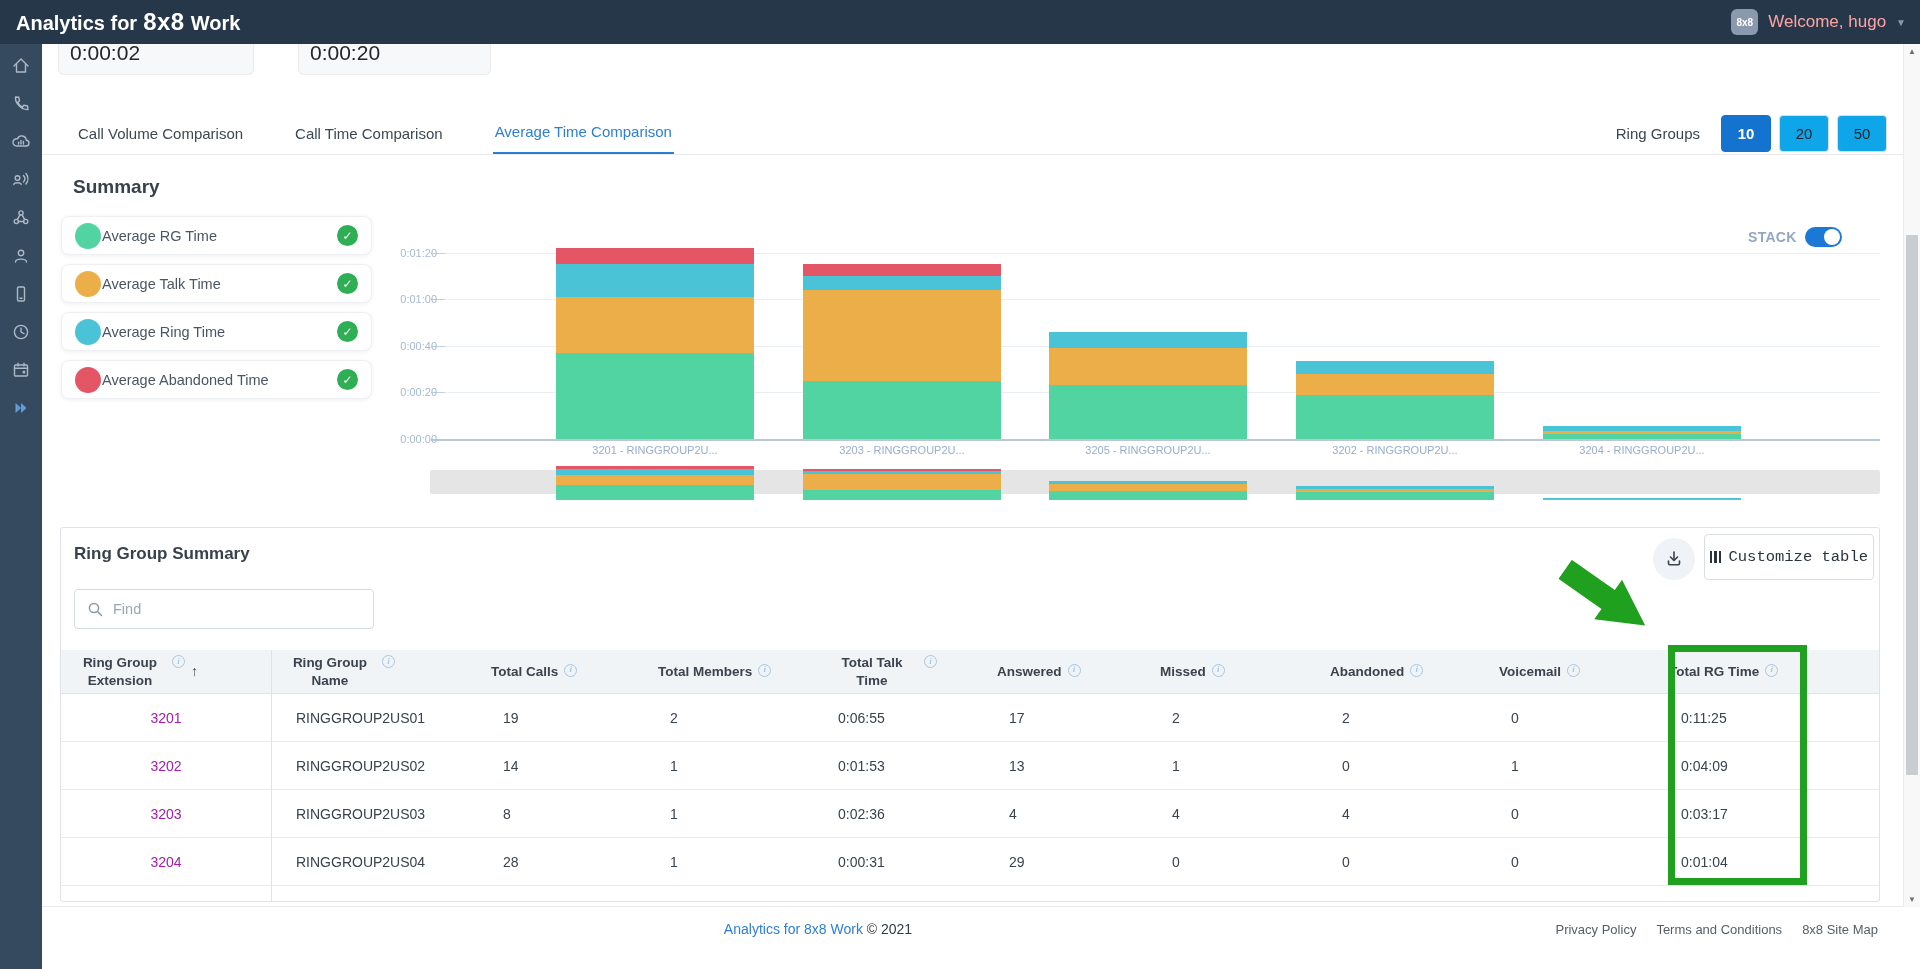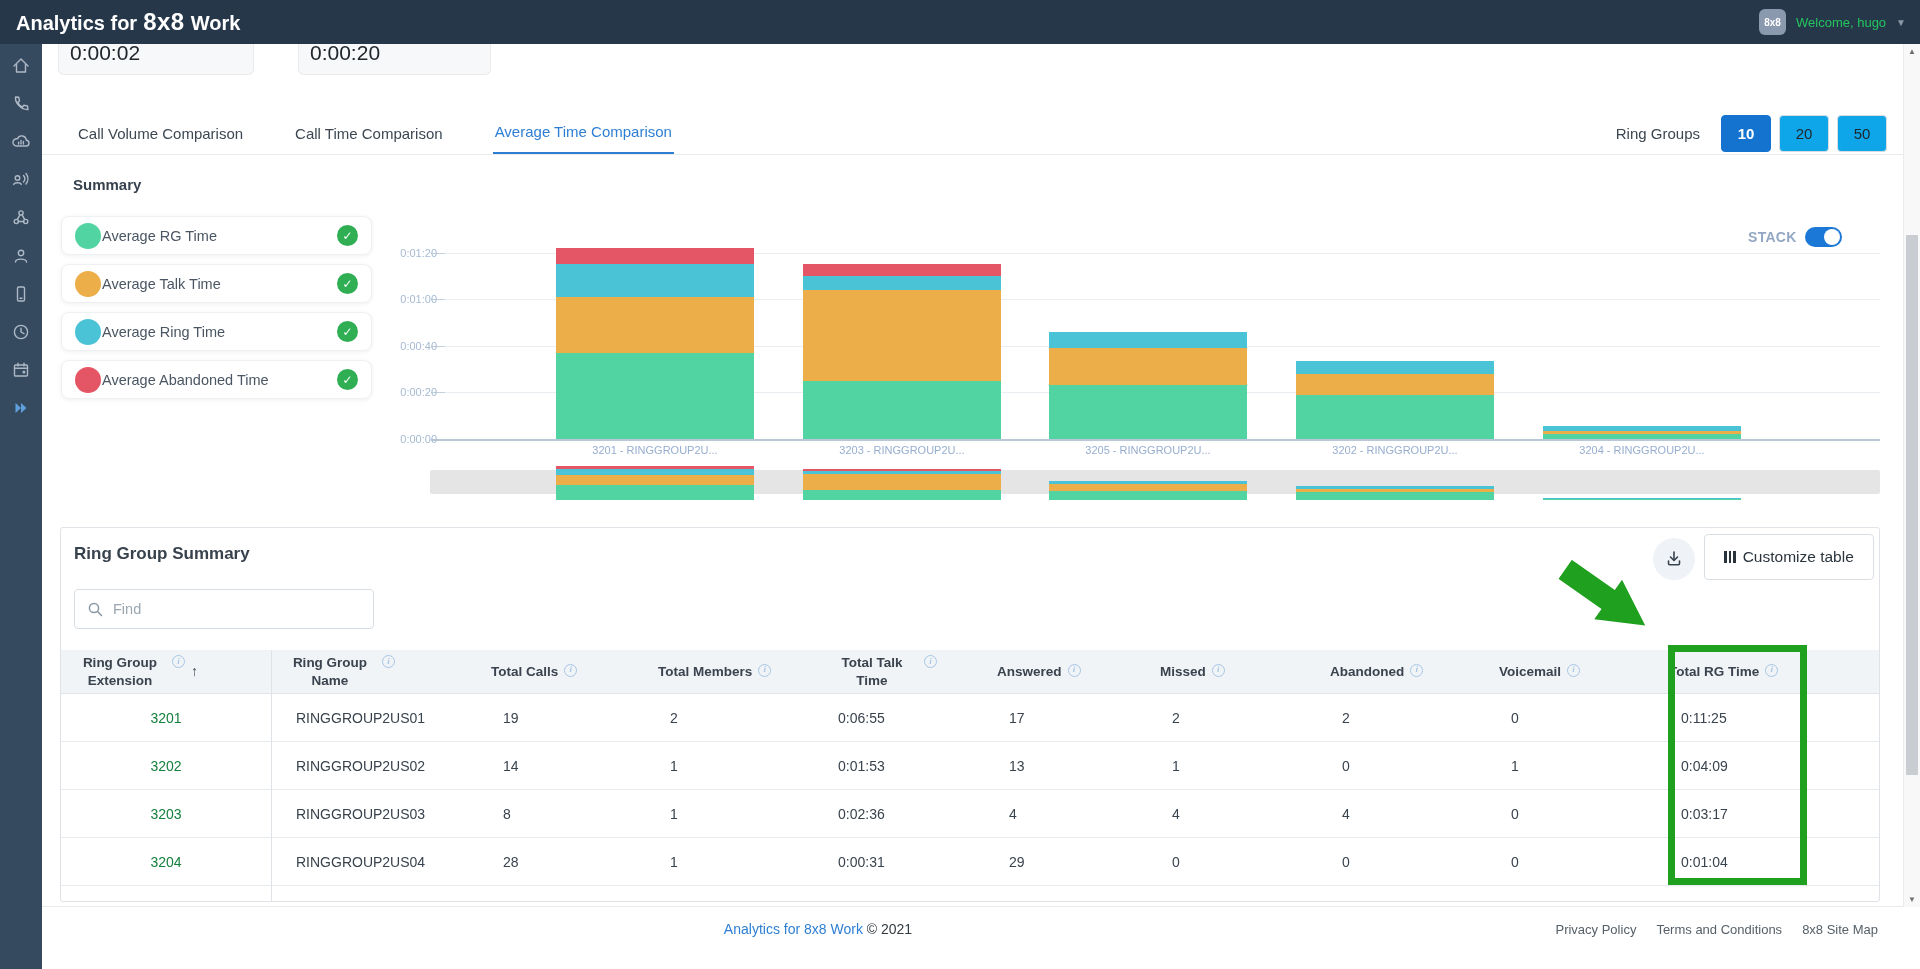--- a/index.html
+++ b/index.html
@@ -6,21 +6,21 @@
   body { background:#fff; font-family:"Liberation Sans","DejaVu Sans",sans-serif; }
   .screen { position:relative; width:1920px; height:969px; overflow:hidden; background:#fff; }
 
   
   .topbar { position:absolute; left:0; top:0; width:1920px; height:44px; background:#27374a; display:flex; align-items:center; justify-content:space-between; padding:0 14px 0 16px; z-index:30; }
   .app-title { color:#fff; font-size:20px; display:flex; align-items:baseline; gap:6px; }
   .app-title .brand { font-weight:bold; font-size:24px; letter-spacing:.5px; }
   .app-title .t { font-weight:600; }
   .topbar-right { display:flex; align-items:center; gap:10px; }
   .badge8x8 { width:27px; height:26px; background:#8a99ad; border-radius:6px; color:#fff; font-weight:bold; font-size:10px; display:flex; align-items:center; justify-content:center; }
-  .welcome { color:#22c55e; font-size:13px; }
+  .welcome { color:#fca5a5; font-size:17px; }
   .caret { color:#8b98a6; font-size:10px; }
 
   
   .sidebar { position:absolute; left:0; top:44px; width:42px; height:925px; background:#364a5f; z-index:25; display:flex; flex-direction:column; align-items:center; padding-top:10px; gap:15px; }
   .side-ic { width:24px; height:23px; display:flex; align-items:center; justify-content:center; }
   .side-ic svg { stroke:#aeb9c7; fill:none; stroke-width:1.4; stroke-linecap:round; stroke-linejoin:round; }
   .side-ic.expand svg { stroke:none; fill:#5f9fdc; }
 
   
   .kpi { position:absolute; top:44px; height:31px; background:#f7f8f9; border:1px solid #ebebeb; border-top:none; border-radius:0 0 6px 6px; padding:0 0 0 11px; font-size:21px; color:#20262d; overflow:hidden; }
@@ -33,21 +33,21 @@
   .tabsrow .divider { position:absolute; left:0; bottom:0; width:100%; height:1px; background:#e8ebee; }
   .tabs { position:absolute; left:34px; top:0; height:44px; display:flex; gap:48px; }
   .tab { height:44px; display:flex; align-items:center; font-size:15px; color:#3d4752; cursor:pointer; padding:0 2px; }
   .tab.active { color:#2e7fd4; border-bottom:3px solid #2e7fd4; }
   .rg-switch { position:absolute; right:16px; top:4px; display:flex; align-items:center; gap:9px; }
   .rg-label { font-size:15px; color:#3c4650; margin-right:4px; }
   .rg-btn { width:50px; height:37px; border:1px solid #d8dde2; border-radius:4px; background:#0ea5e9; color:#21272e; font-size:15px; display:flex; align-items:center; justify-content:center; cursor:pointer; }
   .rg-btn.sel { background:#1373cf; border-color:#1373cf; color:#fff; font-weight:bold; }
 
   
-  .summary-title { position:absolute; left:73px; top:176px; font-size:15px; color:#37424e; font-weight:600; }
+  .summary-title { position:absolute; left:73px; top:176px; font-size:19px; color:#37424e; font-weight:600; }
   .legend { position:absolute; left:61px; top:216px; width:311px; display:flex; flex-direction:column; gap:9px; }
   .leg-card { height:39px; background:#fff; border:1px solid #eef0f3; border-radius:8px; box-shadow:0 1px 4px rgba(40,55,70,.08); display:flex; align-items:center; padding:0 13px; gap:1px; }
   .leg-dot { width:26px; height:26px; border-radius:50%; flex:0 0 auto; }
   .leg-label { font-size:14.5px; color:#4a5663; flex:1; }
   .leg-check { width:21px; height:21px; border-radius:50%; background:#2fae53; color:#fff; font-size:12px; display:flex; align-items:center; justify-content:center; }
 
   
   .chart { position:absolute; left:385px; top:230px; width:1495px; height:280px; }
   .gridline { position:absolute; height:1px; background:#e9eef3; left:60px; width:1435px; }
   .tickstub { position:absolute; height:1px; background:#c3cfdd; left:46px; width:14px; }
@@ -63,33 +63,33 @@
   .navstrip { position:absolute; left:45px; top:240px; width:1450px; height:24px; background:#e5e5e5; border-radius:2px; }
   .navbar { position:absolute; width:198px; bottom:10px; display:flex; flex-direction:column-reverse; }
 
   
   .panel { position:absolute; left:60px; top:527px; width:1820px; height:375px; border:1px solid #dfe3e7; border-radius:3px; background:#fff; overflow:hidden; }
   .panel-title { position:absolute; left:13px; top:16px; font-size:17px; color:#38424d; font-weight:600; }
   .find { position:absolute; left:13px; top:61px; width:300px; height:40px; border:1px solid #d6dde3; border-radius:4px; display:flex; align-items:center; gap:9px; padding:0 12px; background:#fff; }
   .find input { border:none; outline:none; font-size:14.5px; color:#0f766e; width:230px; font-family:inherit; }
   .find input::placeholder { color:#9aa7b2; }
   .dl-btn { position:absolute; left:1592px; top:10px; width:42px; height:42px; border-radius:50%; background:#eff2f6; display:flex; align-items:center; justify-content:center; cursor:pointer; }
-  .cust-btn { position:absolute; left:1643px; top:6px; width:170px; height:46px; border:1px solid #d9dee3; border-radius:4px; background:#fff; display:flex; align-items:center; justify-content:center; gap:7px; font-size:15.5px; color:#2b343d; cursor:pointer; }
+  .cust-btn { position:absolute; left:1643px; top:6px; width:170px; height:46px; border:1px solid #d9dee3; border-radius:4px; background:#fff; display:flex; align-items:center; justify-content:center; gap:7px; font-size:15.5px; color:#2b343d; cursor:pointer;font-family:Liberation Mono, monospace; }
   .cols-ic { display:flex; gap:2px; }
   .cols-ic i { width:2.5px; height:12px; background:#2b343d; }
   .thead { position:absolute; left:0; top:122px; width:1818px; height:44px; background:#f1f4f7; border-bottom:1px solid #dfe5ea; display:grid; align-items:center; }
   .th { padding-left:13px; font-size:13.5px; color:#3a434e; font-weight:bold; line-height:1.3; display:flex; align-items:flex-start; gap:6px; }
   .th .lbl { max-width:92px; }
   .th.wide .lbl { max-width:none; }
   .info-ic { flex:0 0 auto; width:13px; height:13px; border:1px solid #a7c6e6; border-radius:50%; color:#a7c6e6; font-size:9px; font-style:italic; display:inline-flex; align-items:center; justify-content:center; margin-top:1px; font-family:"Liberation Serif",serif; }
   .sort-arrow { color:#3f4954; font-size:14px; font-weight:normal; margin-top:8px; }
   .tr { position:absolute; left:0; width:1818px; height:48px; border-bottom:1px solid #e6eaee; display:grid; align-items:center; background:#fff; }
   .td { padding-left:25px; font-size:14px; color:#39434e; }
   .td.ext { text-align:center; padding-left:0; }
-  .td.ext span { color:#15803d; cursor:pointer; }
+  .td.ext span { color:#a21caf; cursor:pointer; }
   .col-divider { position:absolute; left:210px; top:122px; width:1px; height:253px; background:#dfe3e7; z-index:4; }
 
   
   .green-rect { position:absolute; left:1668px; top:645px; width:139px; height:240px; border:7px solid #1fa01f; z-index:20; pointer-events:none; }
   .green-arrow { position:absolute; left:1556px; top:568px; width:100px; height:60px; transform:rotate(35deg); z-index:21; pointer-events:none; }
 
   
   .footer-line { position:absolute; left:42px; top:906px; width:1861px; height:1px; background:#e7eaec; }
   .footer-center { position:absolute; left:818px; top:921px; transform:translateX(-50%); font-size:14px; color:#333b42; white-space:nowrap; }
   .footer-center a { color:#2e7fd4; text-decoration:none; cursor:pointer; }

